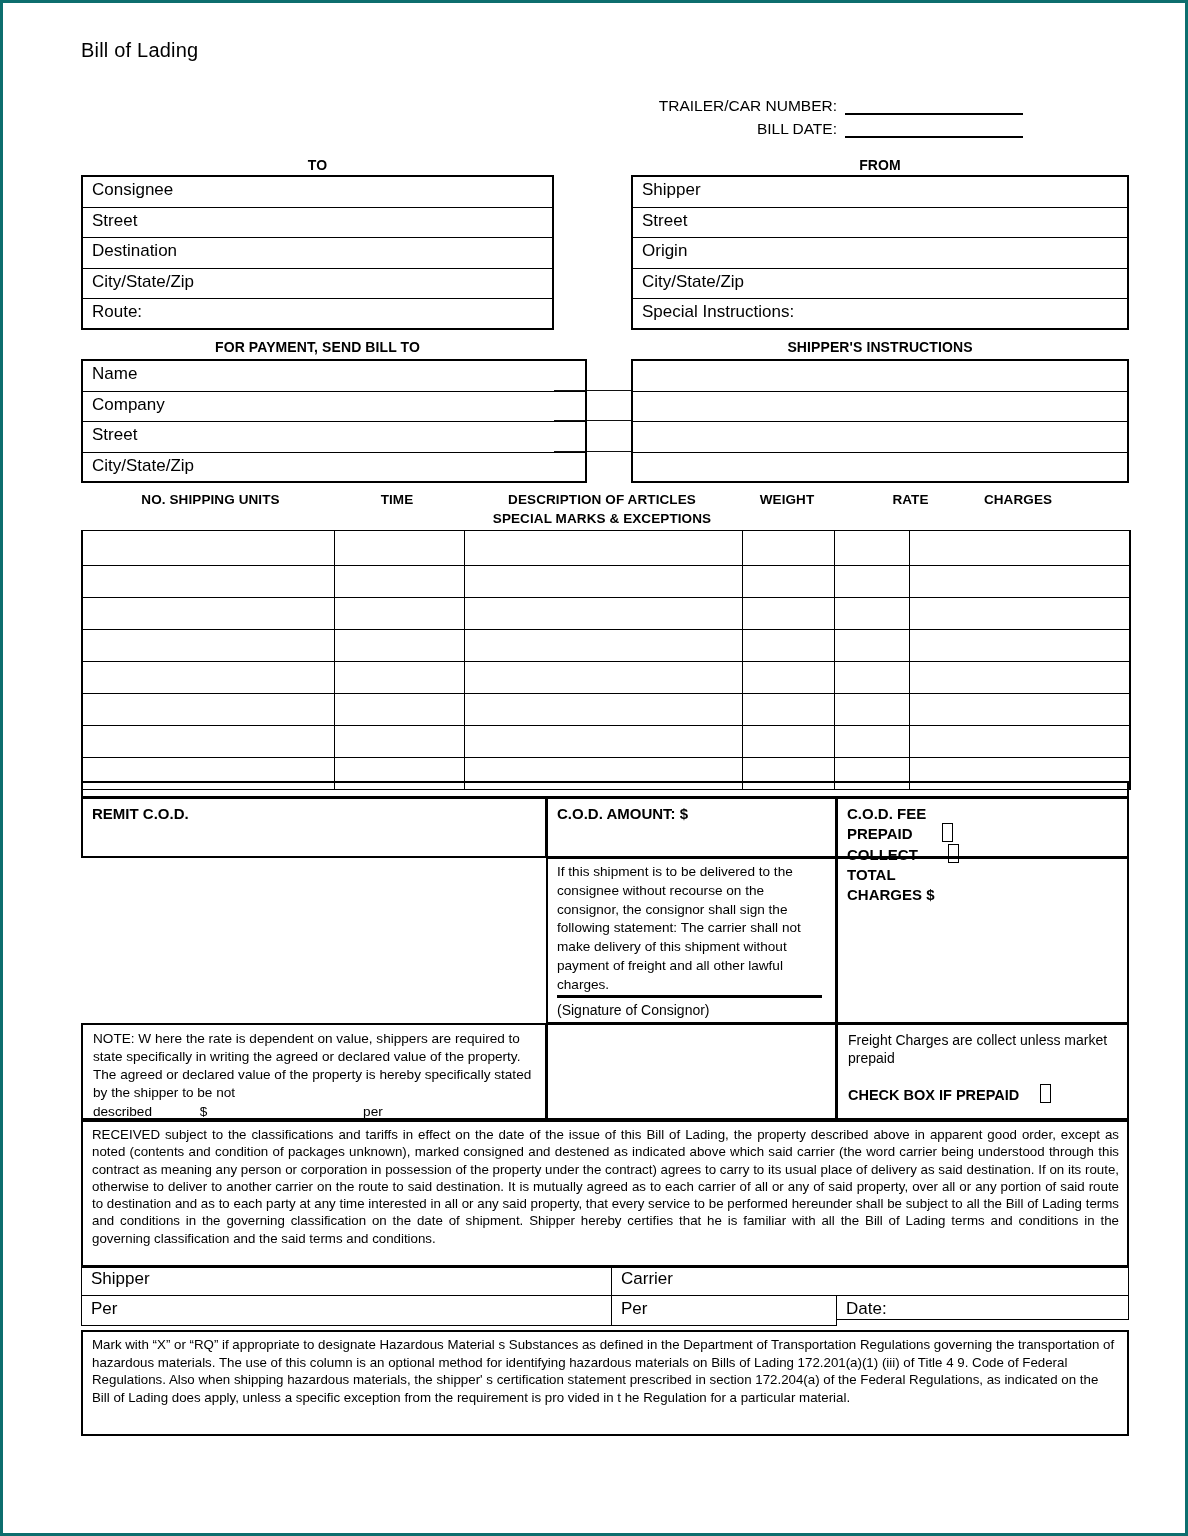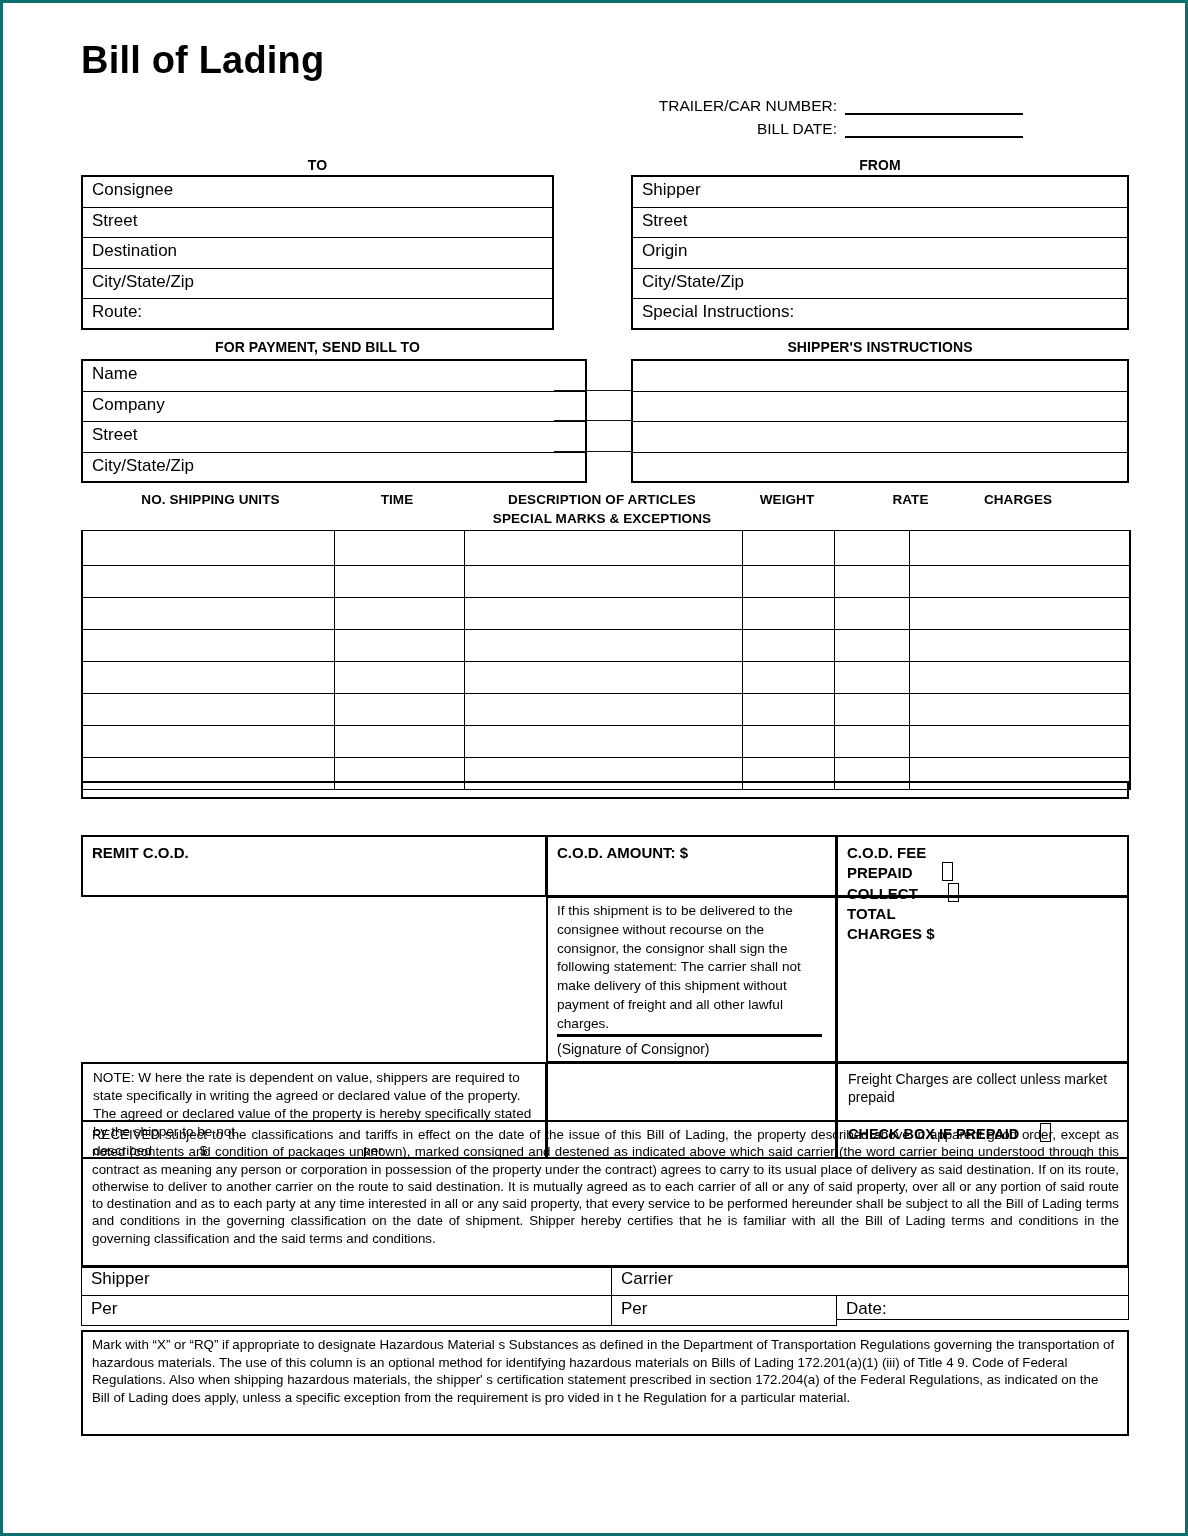--- a/index.html
+++ b/index.html
@@ -19,21 +19,21 @@
     overflow:hidden;
   }
   .inner{
     position:absolute;
     left:0;top:0;right:0;bottom:0;
   }
 
   
   .title{
     position:absolute;left:78px;top:36px;
-    font-size:38px;font-weight:bold;letter-spacing:0.2px;
+    font-size:20px;font-weight:normal;letter-spacing:0.2px;
   }
 
   
   .tophdr{
     position:absolute; left:560px; top:94px; width:460px;
     font-size:15.5px;
   }
   .tophdr .row{
     display:flex;align-items:flex-end;justify-content:flex-end;
     margin-bottom:5px;
@@ -87,21 +87,21 @@
   table.grid .outer-l{border-left:2.5px solid #000;}
   table.grid .outer-r{border-right:2.5px solid #000;}
 
   
   .cell{
     position:absolute;box-sizing:border-box;
     border:1.6px solid #000;
     padding:6px 8px 4px 9px;
     font-size:14px;line-height:1.28;
   }
-  .cell.b{border-width:2.5px;margin-top:39px;}
+  .cell.b{border-width:2.5px;}
   .bigbold{font-weight:bold;font-size:15px;}
   .chk{
     display:inline-block;width:9px;height:17px;
     border:1.6px solid #000;vertical-align:-3px;
   }
   .sigline{
     border-top:3.5px solid #000;margin:0 4px 2px 0;
   }
   .para{
     position:absolute;box-sizing:border-box;

